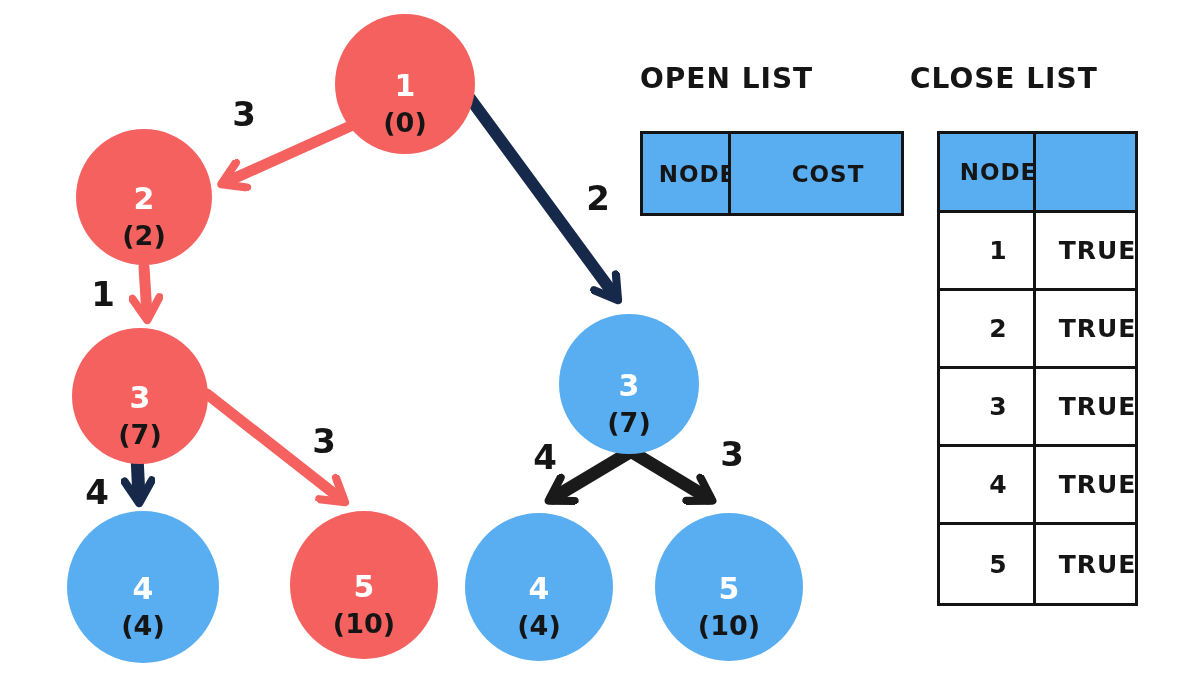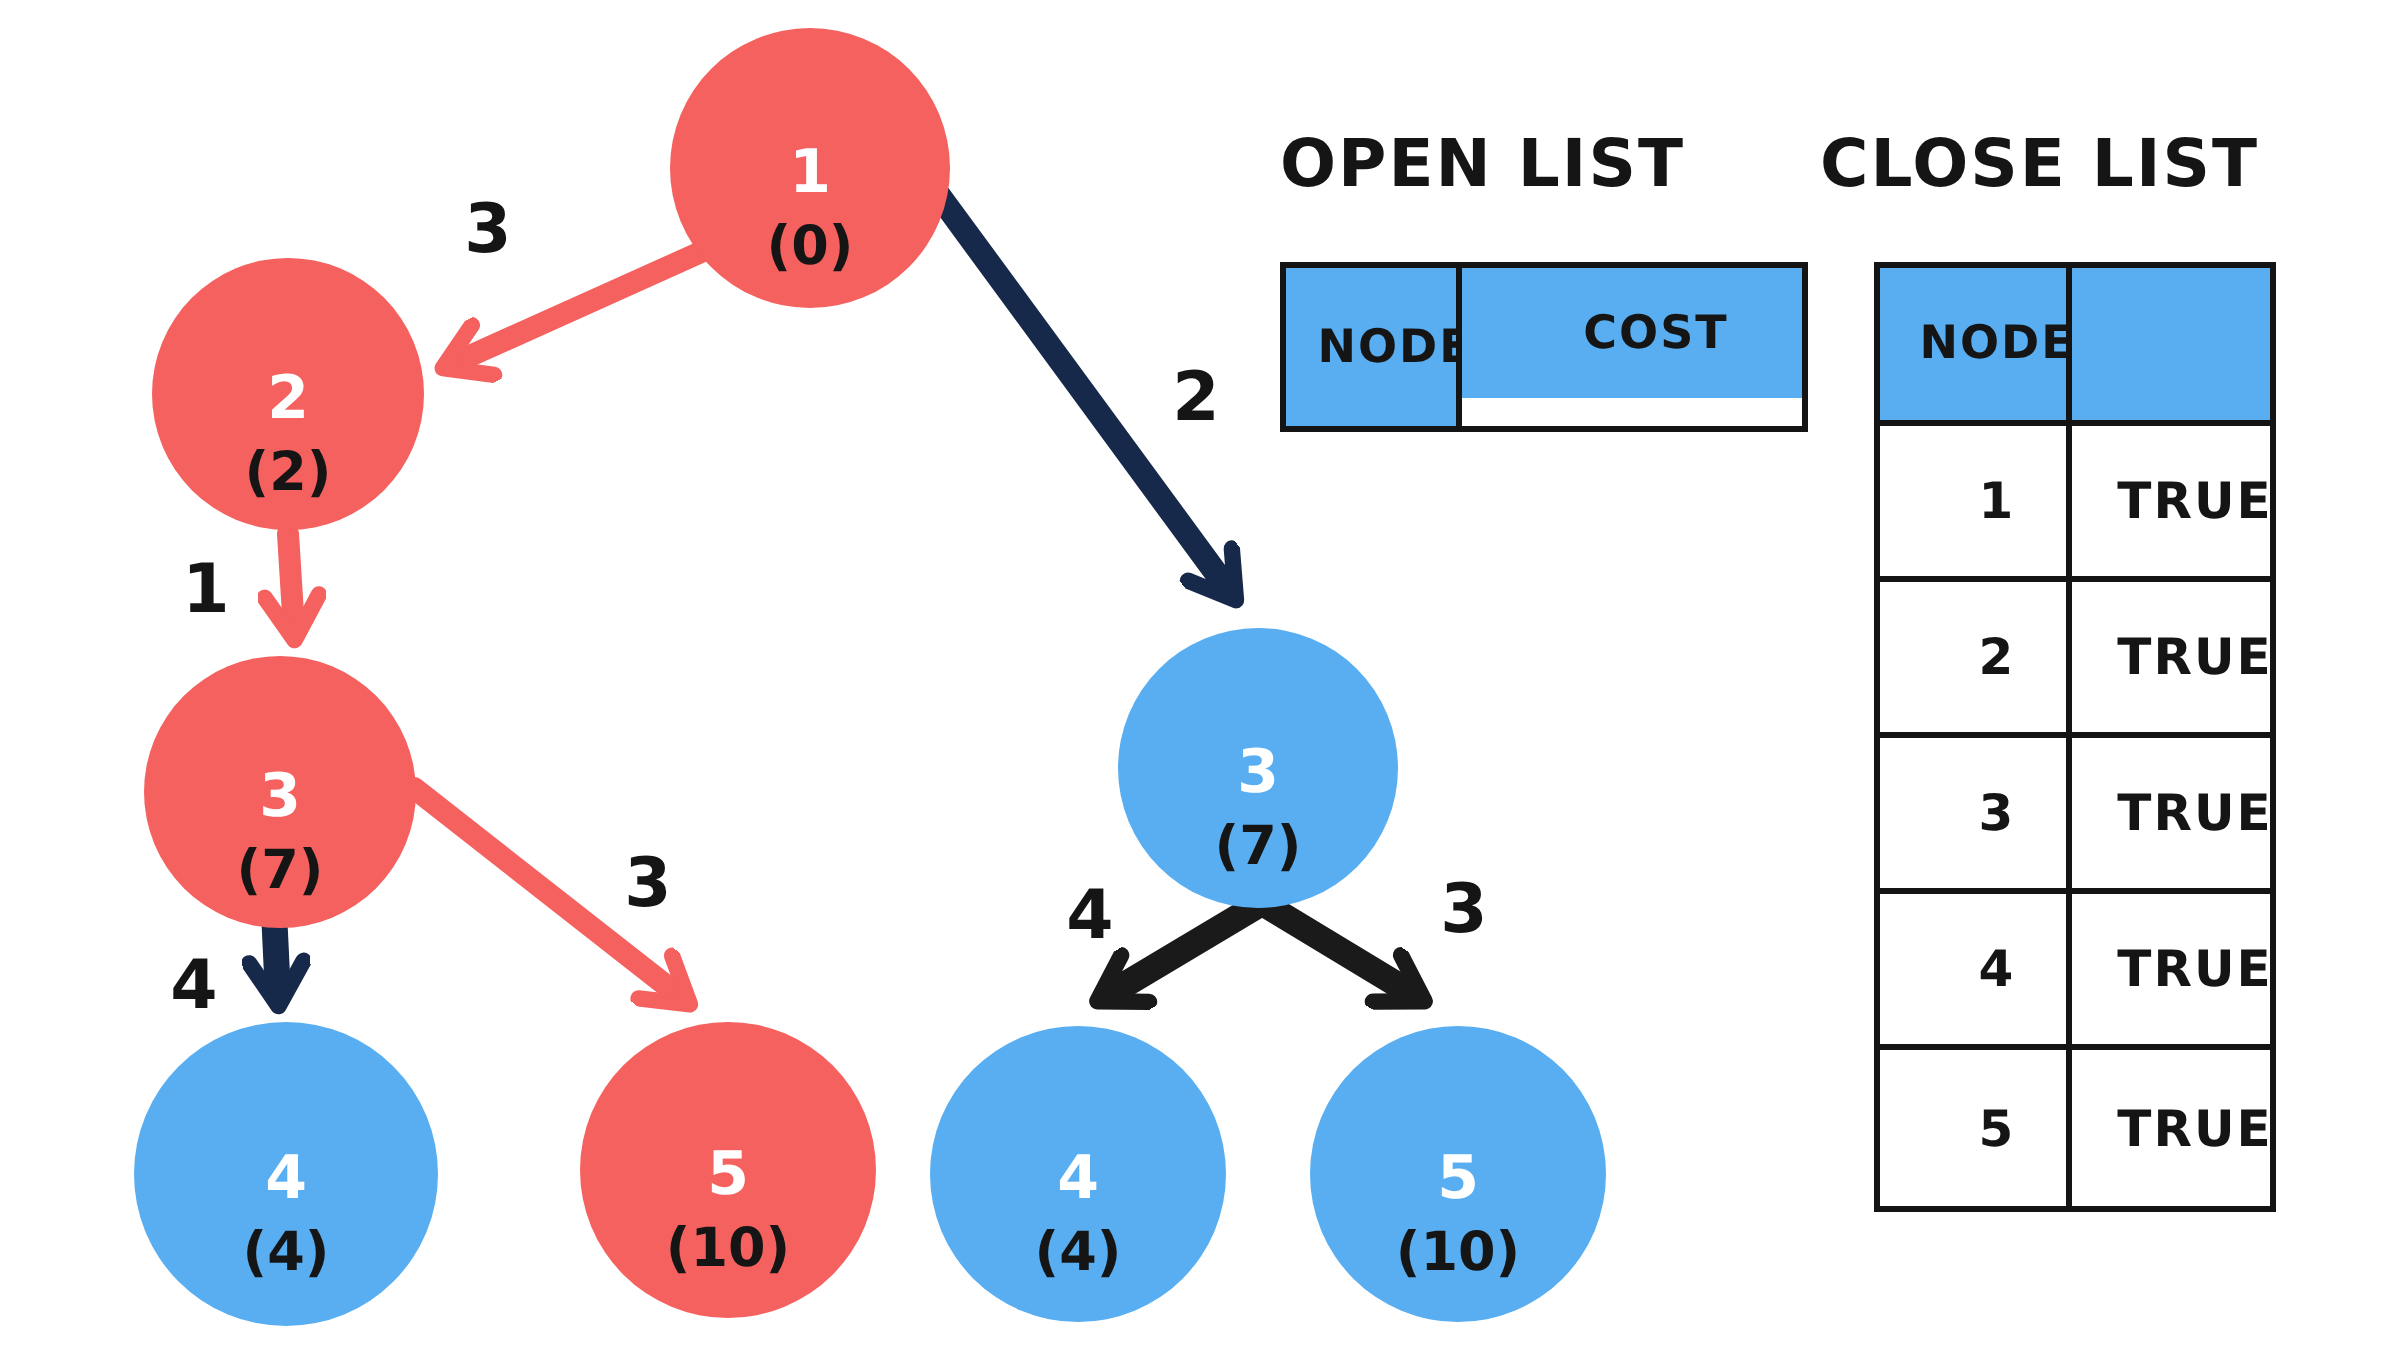--- a/index.html
+++ b/index.html
@@ -16,21 +16,21 @@
     overflow: hidden;
     font-family: "DejaVu Sans", "Liberation Sans", sans-serif;
   }
   #graph-svg {
     position: absolute;
     left: 0;
     top: 0;
   }
   .list-title {
     position: absolute;
-    font-size: 33px;
+    font-size: 28px;
     font-weight: bold;
     letter-spacing: 1px;
     color: #151515;
     white-space: nowrap;
   }
   #open-list-title { left: 640px; top: 62px; }
   #close-list-title { left: 910px; top: 62px; }
   .tbl {
     position: absolute;
     display: grid;
@@ -129,21 +129,21 @@
       <text x="598" y="210" text-anchor="middle" fill="#151515" font-size="34" font-weight="bold" font-family="&quot;DejaVu Sans&quot;, sans-serif">2</text>
       <text x="97" y="504" text-anchor="middle" fill="#151515" font-size="34" font-weight="bold" font-family="&quot;DejaVu Sans&quot;, sans-serif">4</text>
       <text x="324" y="453" text-anchor="middle" fill="#151515" font-size="34" font-weight="bold" font-family="&quot;DejaVu Sans&quot;, sans-serif">3</text>
       <text x="545" y="469" text-anchor="middle" fill="#151515" font-size="34" font-weight="bold" font-family="&quot;DejaVu Sans&quot;, sans-serif">4</text>
       <text x="732" y="466" text-anchor="middle" fill="#151515" font-size="34" font-weight="bold" font-family="&quot;DejaVu Sans&quot;, sans-serif">3</text>
     </svg>
 
   <div class="list-title" id="open-list-title">OPEN LIST</div>
   <div class="tbl" id="open-list-table" style="grid-template-columns: 88px 170px;">
       <div class="cell head last-row" style="height: 79px;">NODE</div>
-      <div class="cell head last-row" style="height: 65px;">COST</div>
+      <div class="cell head last-row" style="height: 79px;">COST</div>
     </div>
 
   <div class="list-title" id="close-list-title">CLOSE LIST</div>
   <div class="tbl" id="close-list-table" style="grid-template-columns: 96px 99px;">
       <div class="cell head" style="height: 79px;">NODE</div>
       <div class="cell head" style="height: 79px;"></div>
       <div class="cell body" style="height: 78px;">1</div>
       <div class="cell body" style="height: 78px;">TRUE</div>
       <div class="cell body" style="height: 78px;">2</div>
       <div class="cell body" style="height: 78px;">TRUE</div>

